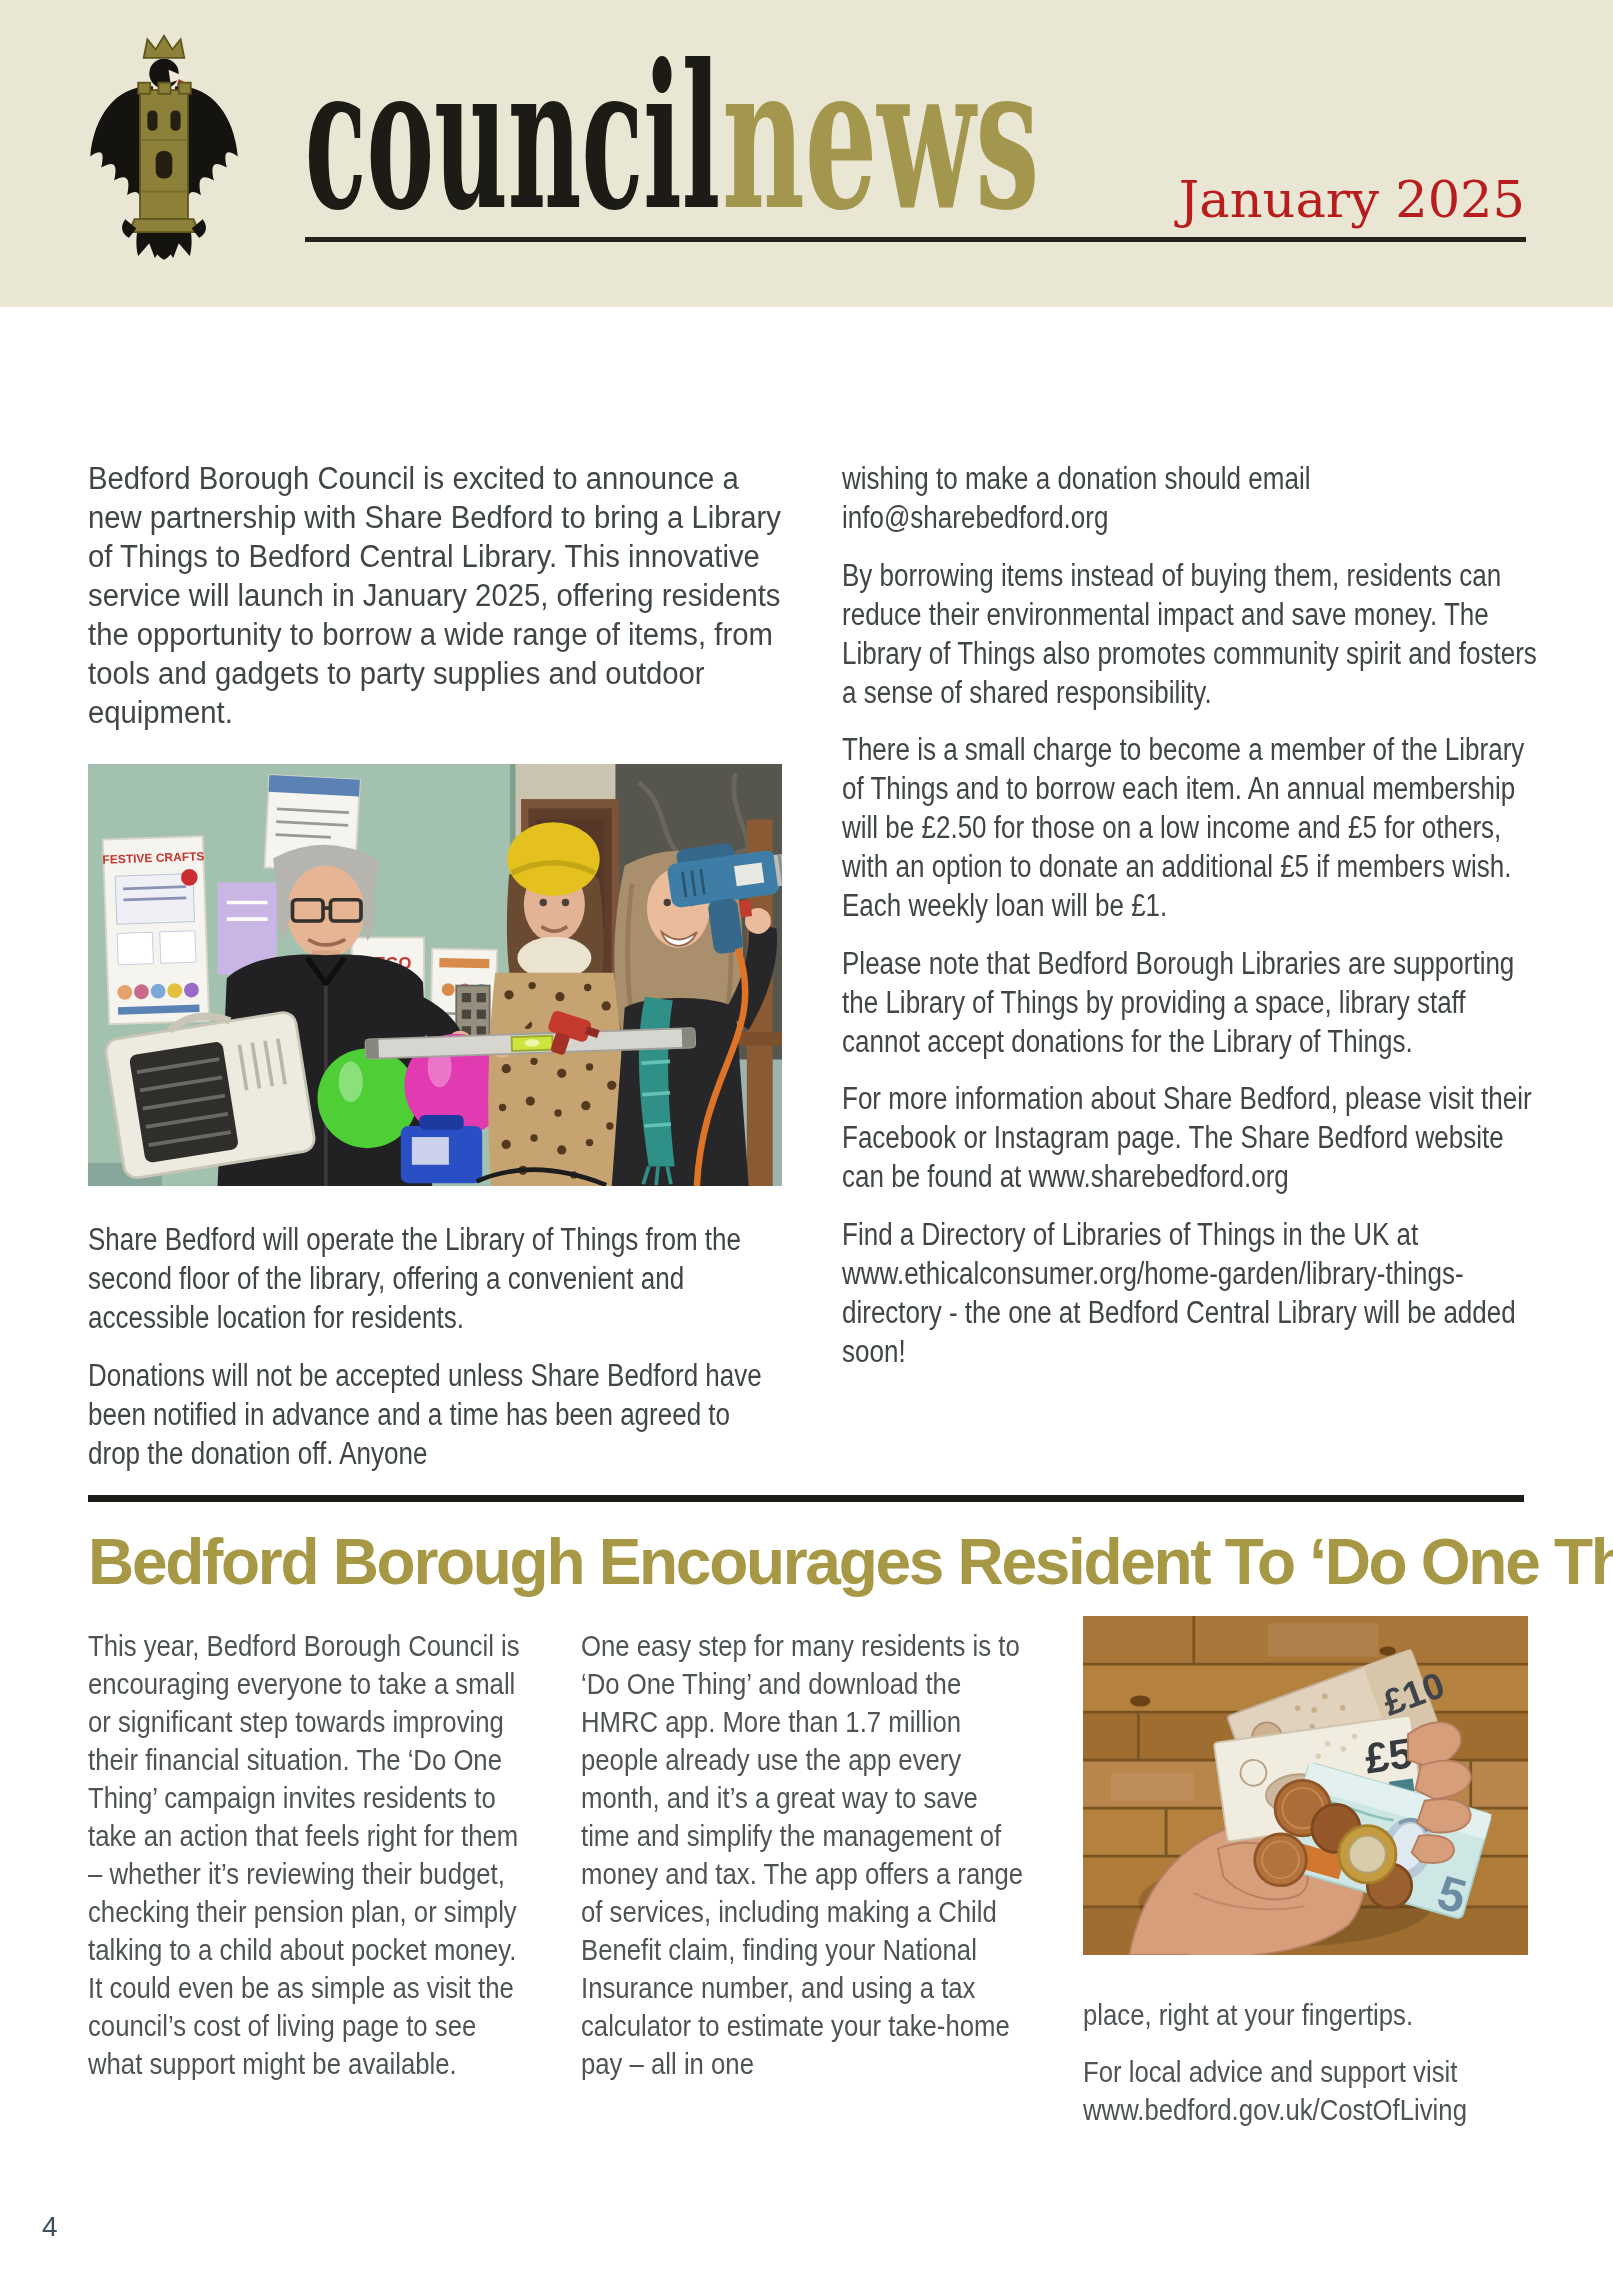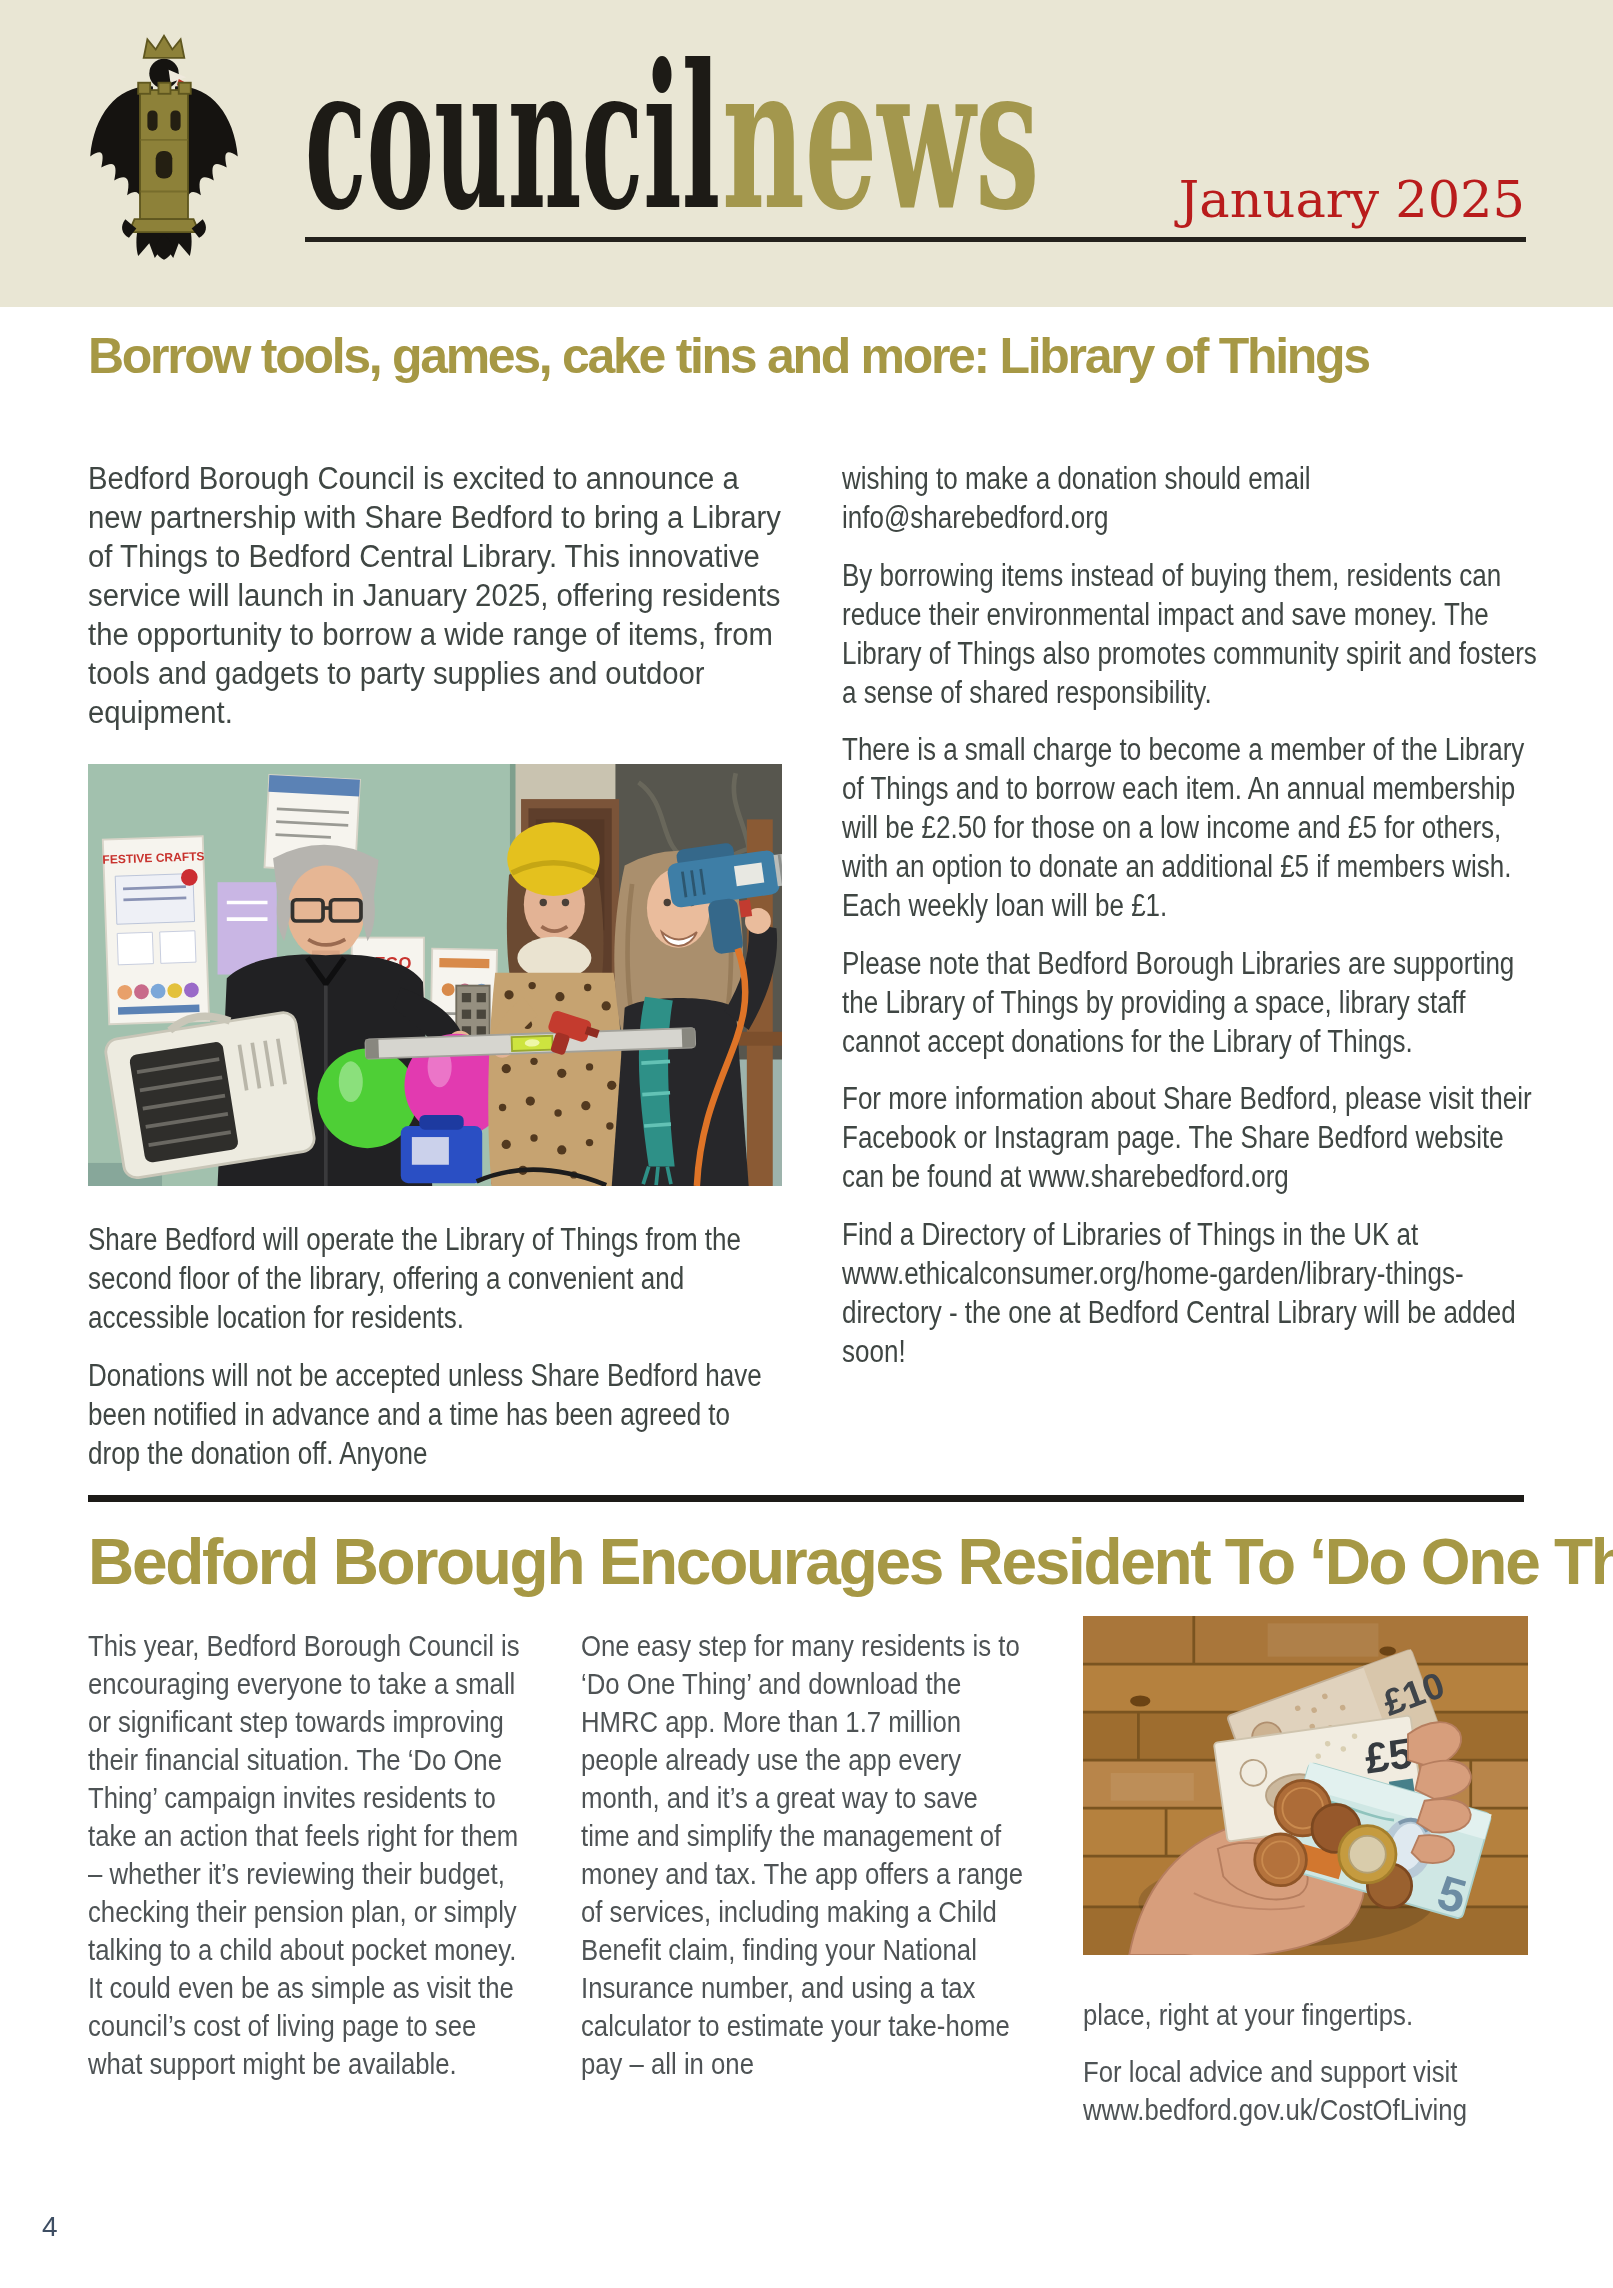--- a/index.html
+++ b/index.html
@@ -99,21 +99,20 @@
     <text x="2" y="186" font-family="DejaVu Serif, Liberation Serif, serif" font-weight="bold" font-size="215" fill="#1d1b16" textLength="450" lengthAdjust="spacingAndGlyphs">council</text>
     <text x="454" y="186" font-family="DejaVu Serif, Liberation Serif, serif" font-weight="bold" font-size="215" fill="#a3974d" textLength="344" lengthAdjust="spacingAndGlyphs">news</text>
   </svg>
 
   <div class="abs brand-underline"></div>
 
   <div class="abs issue-date">January 2025</div>
 </div>
 
 <div class="abs a1-title">
-  <div>Borrow tools, games, cake tins and more: Library of Things</div>
 </div>
 
 <div class="col a1text c-left-top">
   <p>Bedford Borough Council is excited to announce a new partnership with Share Bedford to bring a Library of Things to Bedford Central Library. This innovative service will launch in January 2025, offering residents the opportunity to borrow a wide range of items, from tools and gadgets to party supplies and outdoor equipment.</p>
 </div>
 
 <svg class="abs photo1" viewBox="0 0 750 457" preserveAspectRatio="none">
 
   <rect x="0" y="0" width="470" height="457" fill="#a2c1ae"></rect>
   <rect x="456" y="0" width="10" height="457" fill="#7f9f8d"></rect>

